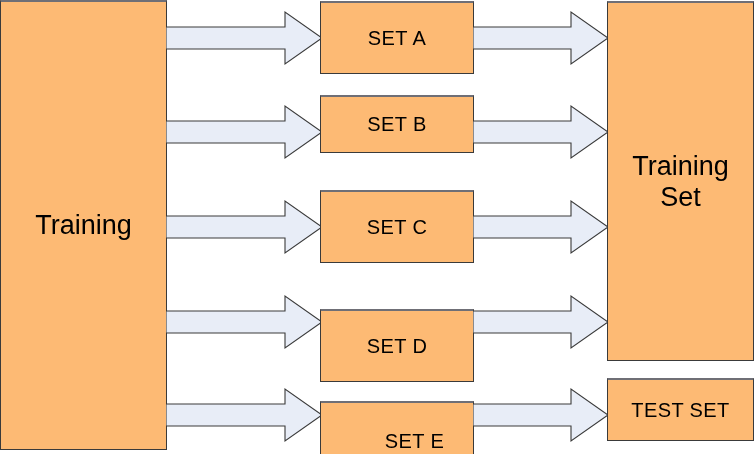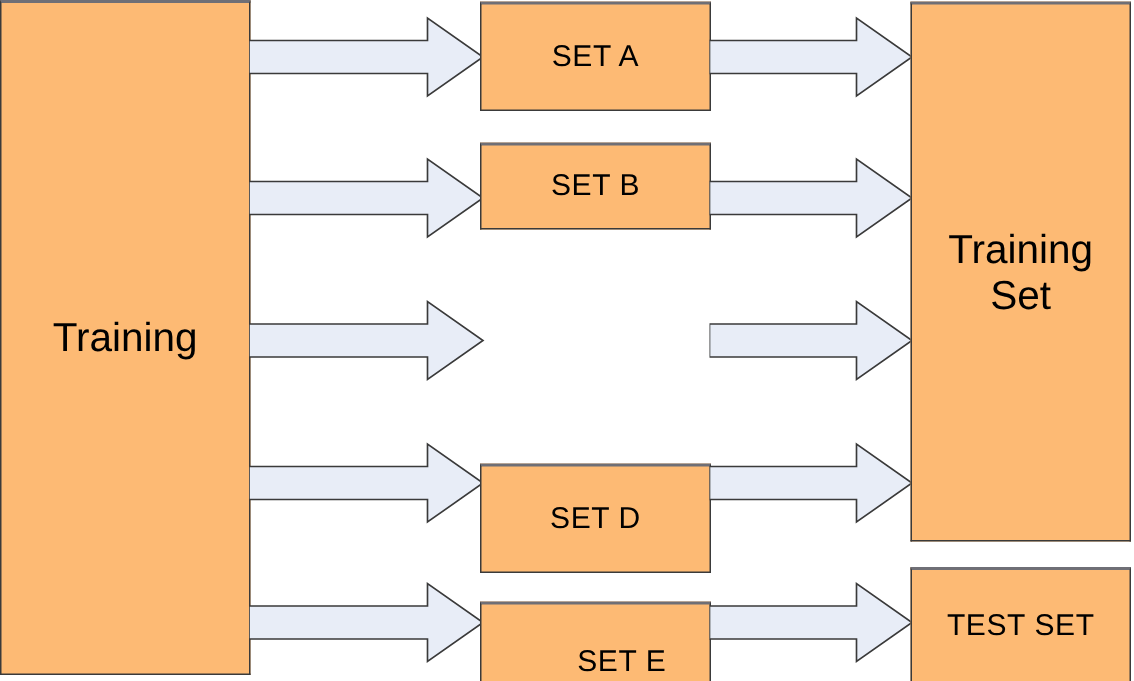--- a/index.html
+++ b/index.html
@@ -48,21 +48,21 @@
     left: 607px;
     top: 1px;
     width: 147px;
     height: 360px;
     font-size: 27px;
   }
   .node-test {
     left: 607px;
     top: 378px;
     width: 147px;
-    height: 77px;
+    height: 63px;
     font-size: 20px;
     letter-spacing: 0.4px;
   }
   .arrow {
     position: absolute;
     display: block;
   }
   .arrow path {
     fill: #e8edf7;
     stroke: #3a3a3a;
@@ -98,20 +98,23 @@
   <svg class="arrow" style="left:166px; top:387px;" width="158" height="56" viewBox="0 0 158 56">
     <path d="M0,17 L119,17 L119,2 L156,28 L119,54 L119,39 L0,39 Z"></path>
   </svg>
 
   <div class="node node-set" style="top:1px; height:73px;">
     <span class="node-label">SET A</span>
   </div>
   <div class="node node-set" style="top:95px; height:58px;">
     <span class="node-label">SET B</span>
   </div>
+  <div class="node node-set" style="top:190px; height:73px;">
+    <span class="node-label">SET C</span>
+  </div>
   <div class="node node-set" style="top:285px; height:73px;margin-top:24px;">
     <span class="node-label">SET D</span>
   </div>
   <div class="node node-set" style="top:401px; height:79px;padding-left:35px;">
     <span class="node-label">SET E</span>
   </div>
 
   <svg class="arrow" style="left:473px; top:10px;" width="137" height="56" viewBox="0 0 137 56">
     <path d="M0,17 L98,17 L98,2 L135,28 L98,54 L98,39 L0,39 Z"></path>
   </svg>

